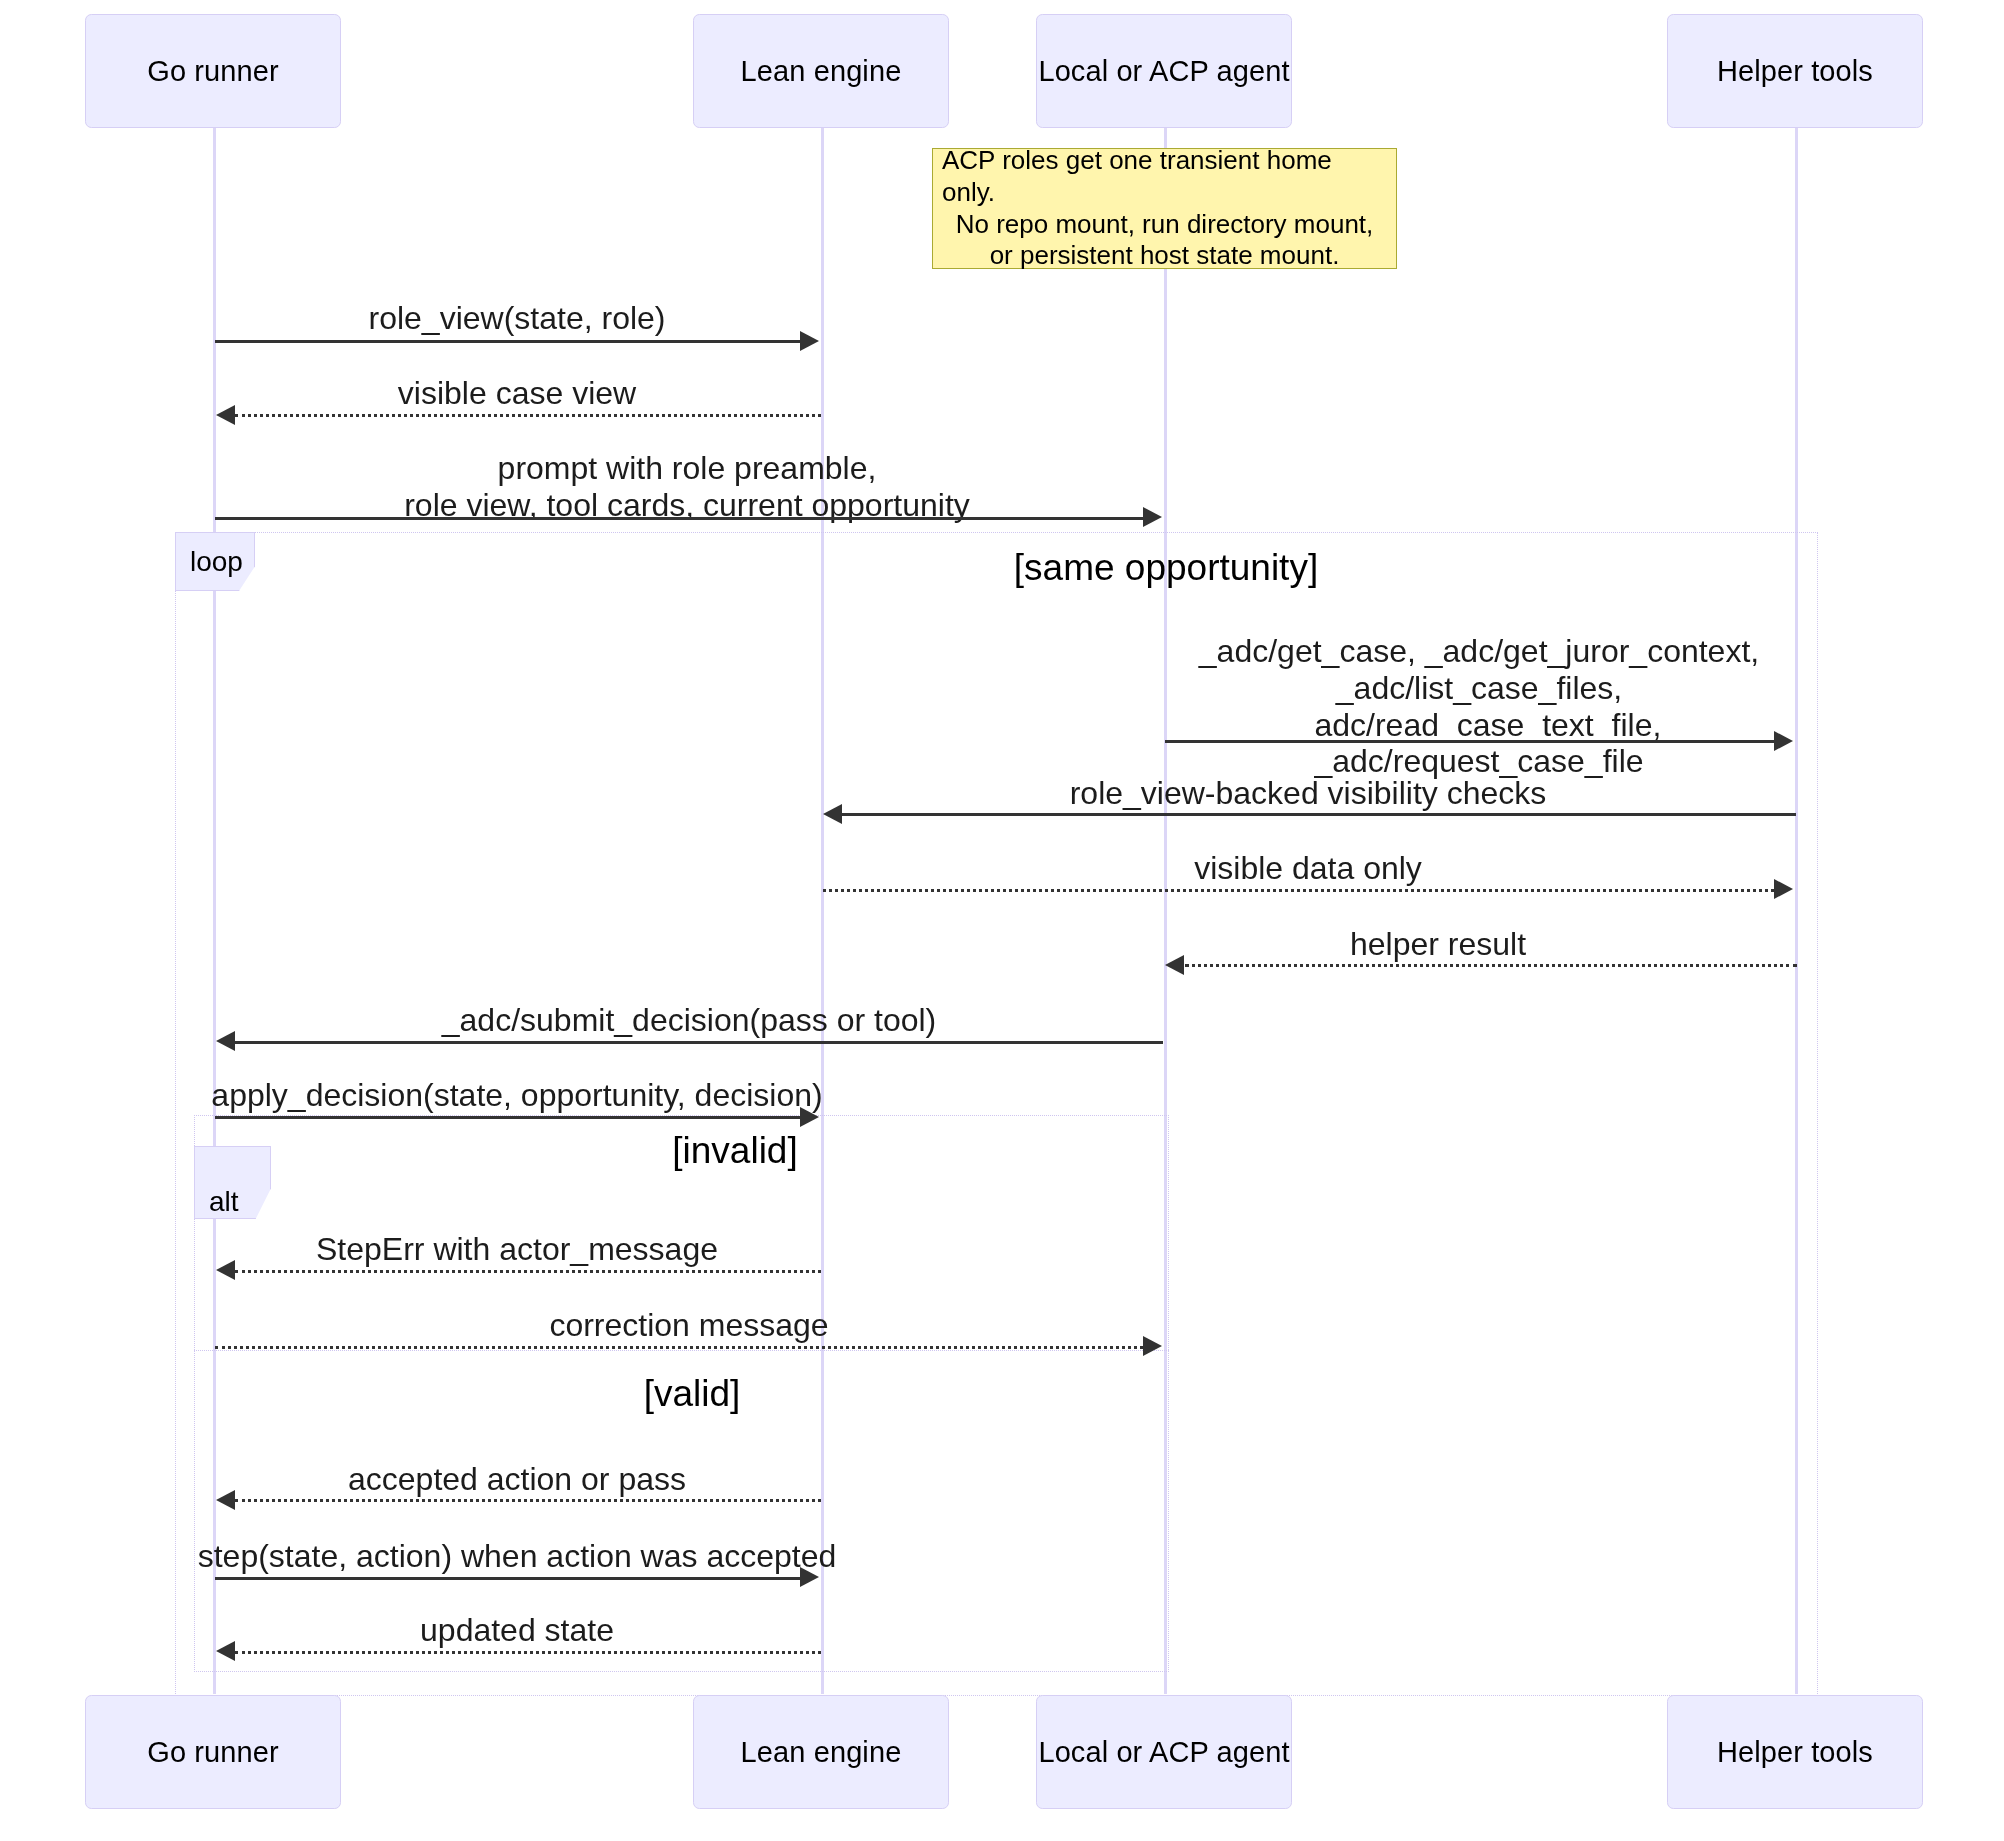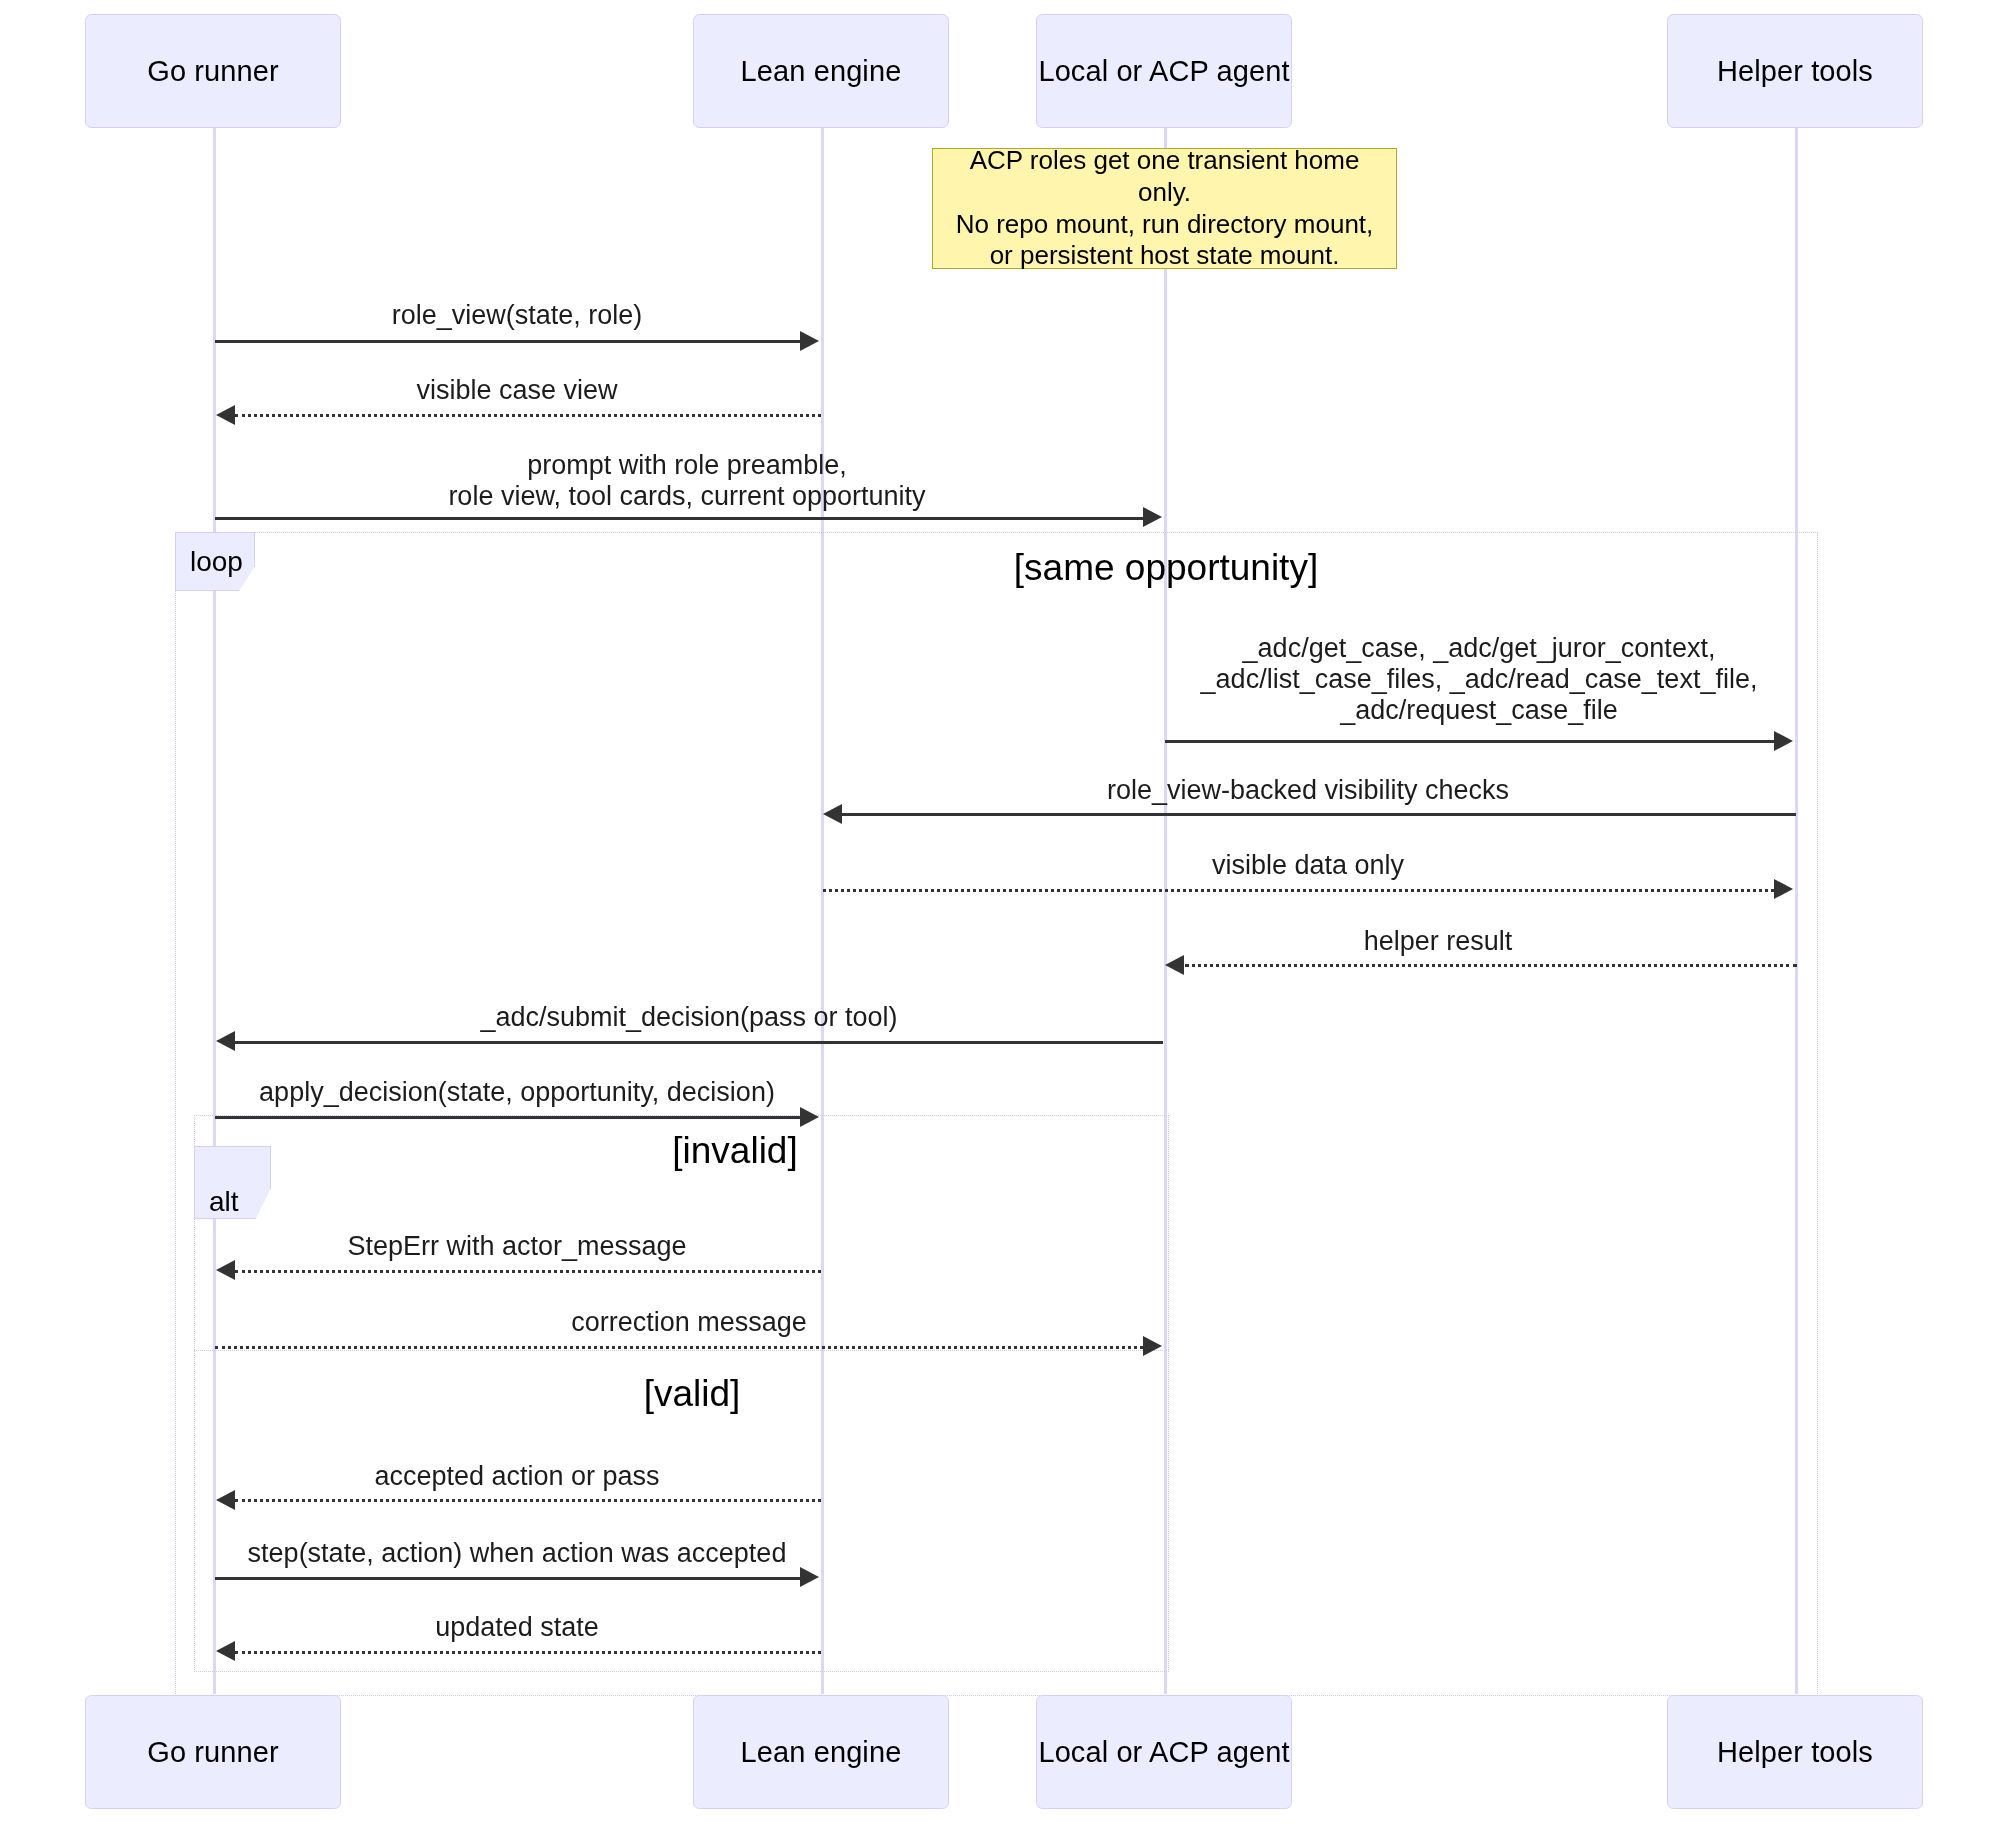--- a/index.html
+++ b/index.html
@@ -28,21 +28,20 @@
   .note{
     position:absolute;
     background:#FFF5AD;
     border:1.9px solid #AAAA33;
     box-sizing:border-box;
     display:flex;flex-direction:column;
     align-items:center;justify-content:center;
     font-size:26px;
     line-height:1.22;
     color:#000;
-    text-align:center;
     padding:6.4px 9px;
   }
 
   
   .frag{
     position:absolute;
     border:1.9px dotted #CFC6F0;
     box-sizing:border-box;
     background:transparent;
   }
@@ -84,21 +83,21 @@
     position:absolute;
     width:0;height:0;
     border-top:10.2px solid transparent;
     border-bottom:10.2px solid transparent;
   }
   .arrow-head.right{border-left:19px solid #333333;}
   .arrow-head.left{border-right:19px solid #333333;}
 
   .msg-label{
     position:absolute;
-    font-size:27px;
+    font-size:32px;
     color:#1c1c1c;
     text-align:center;
     line-height:1.15;
     white-space:pre-line;
     transform:translateX(-50%);
   }
 </style>
 </head>
 <body>
 

